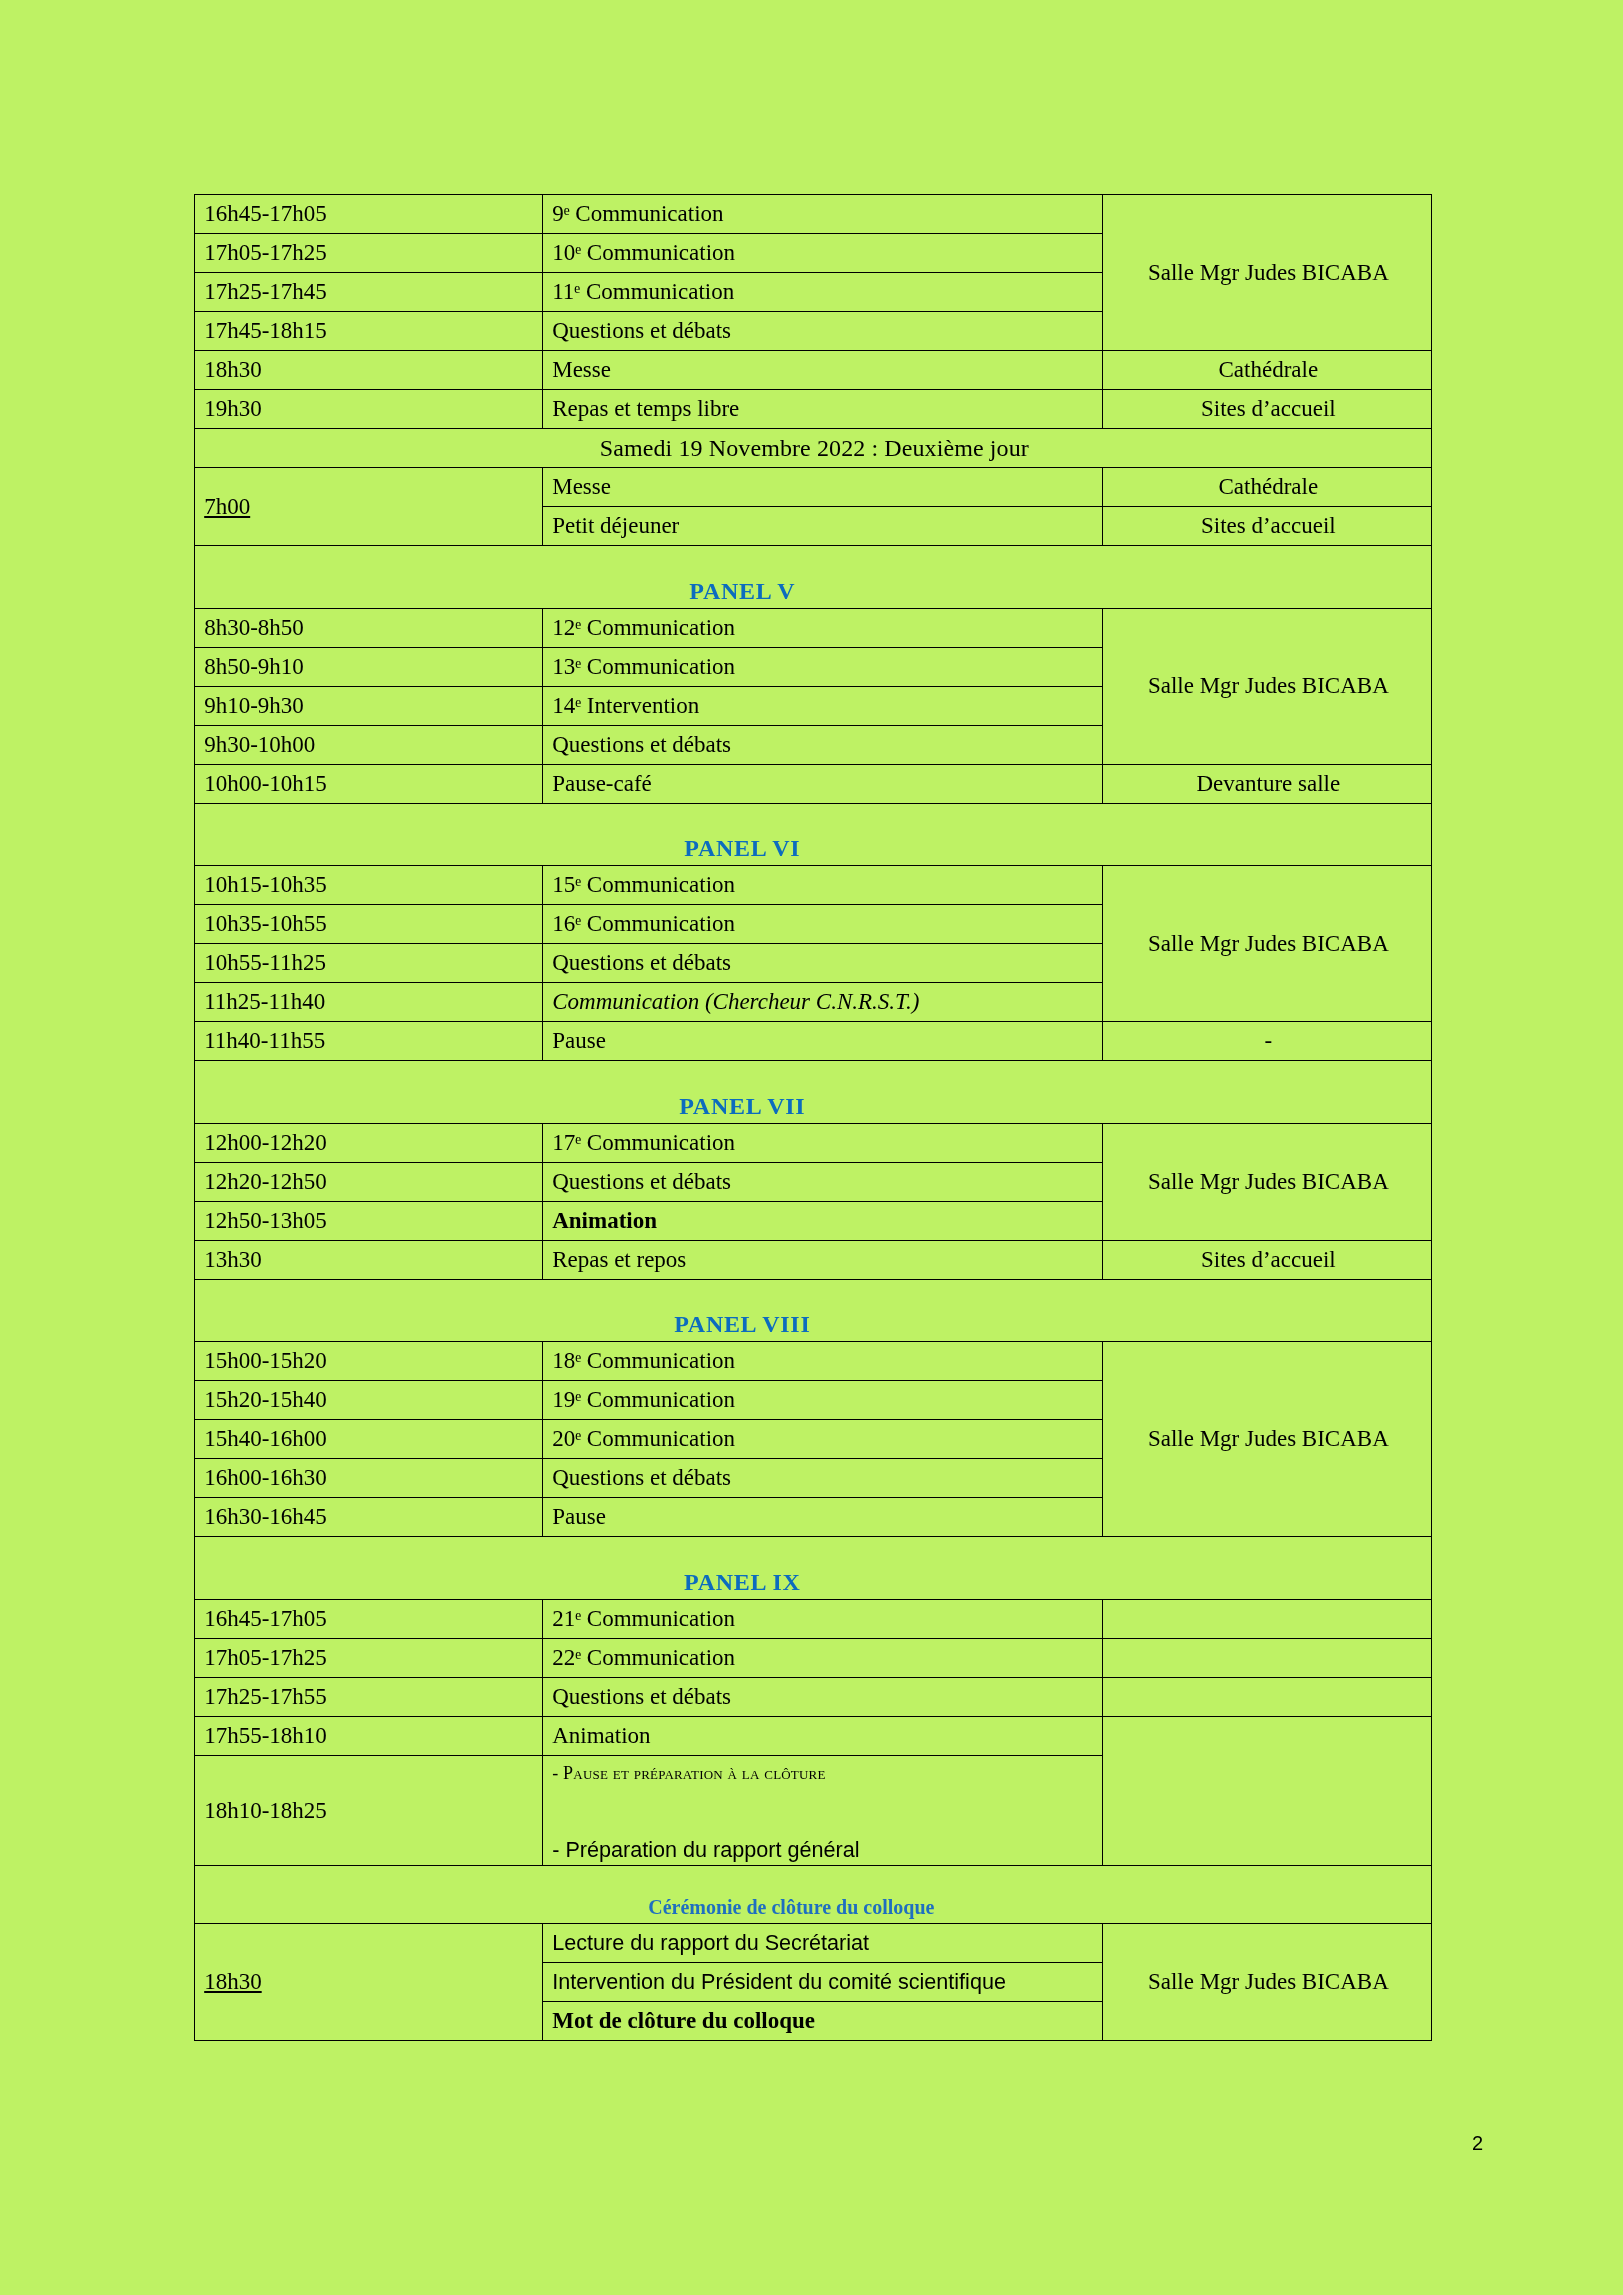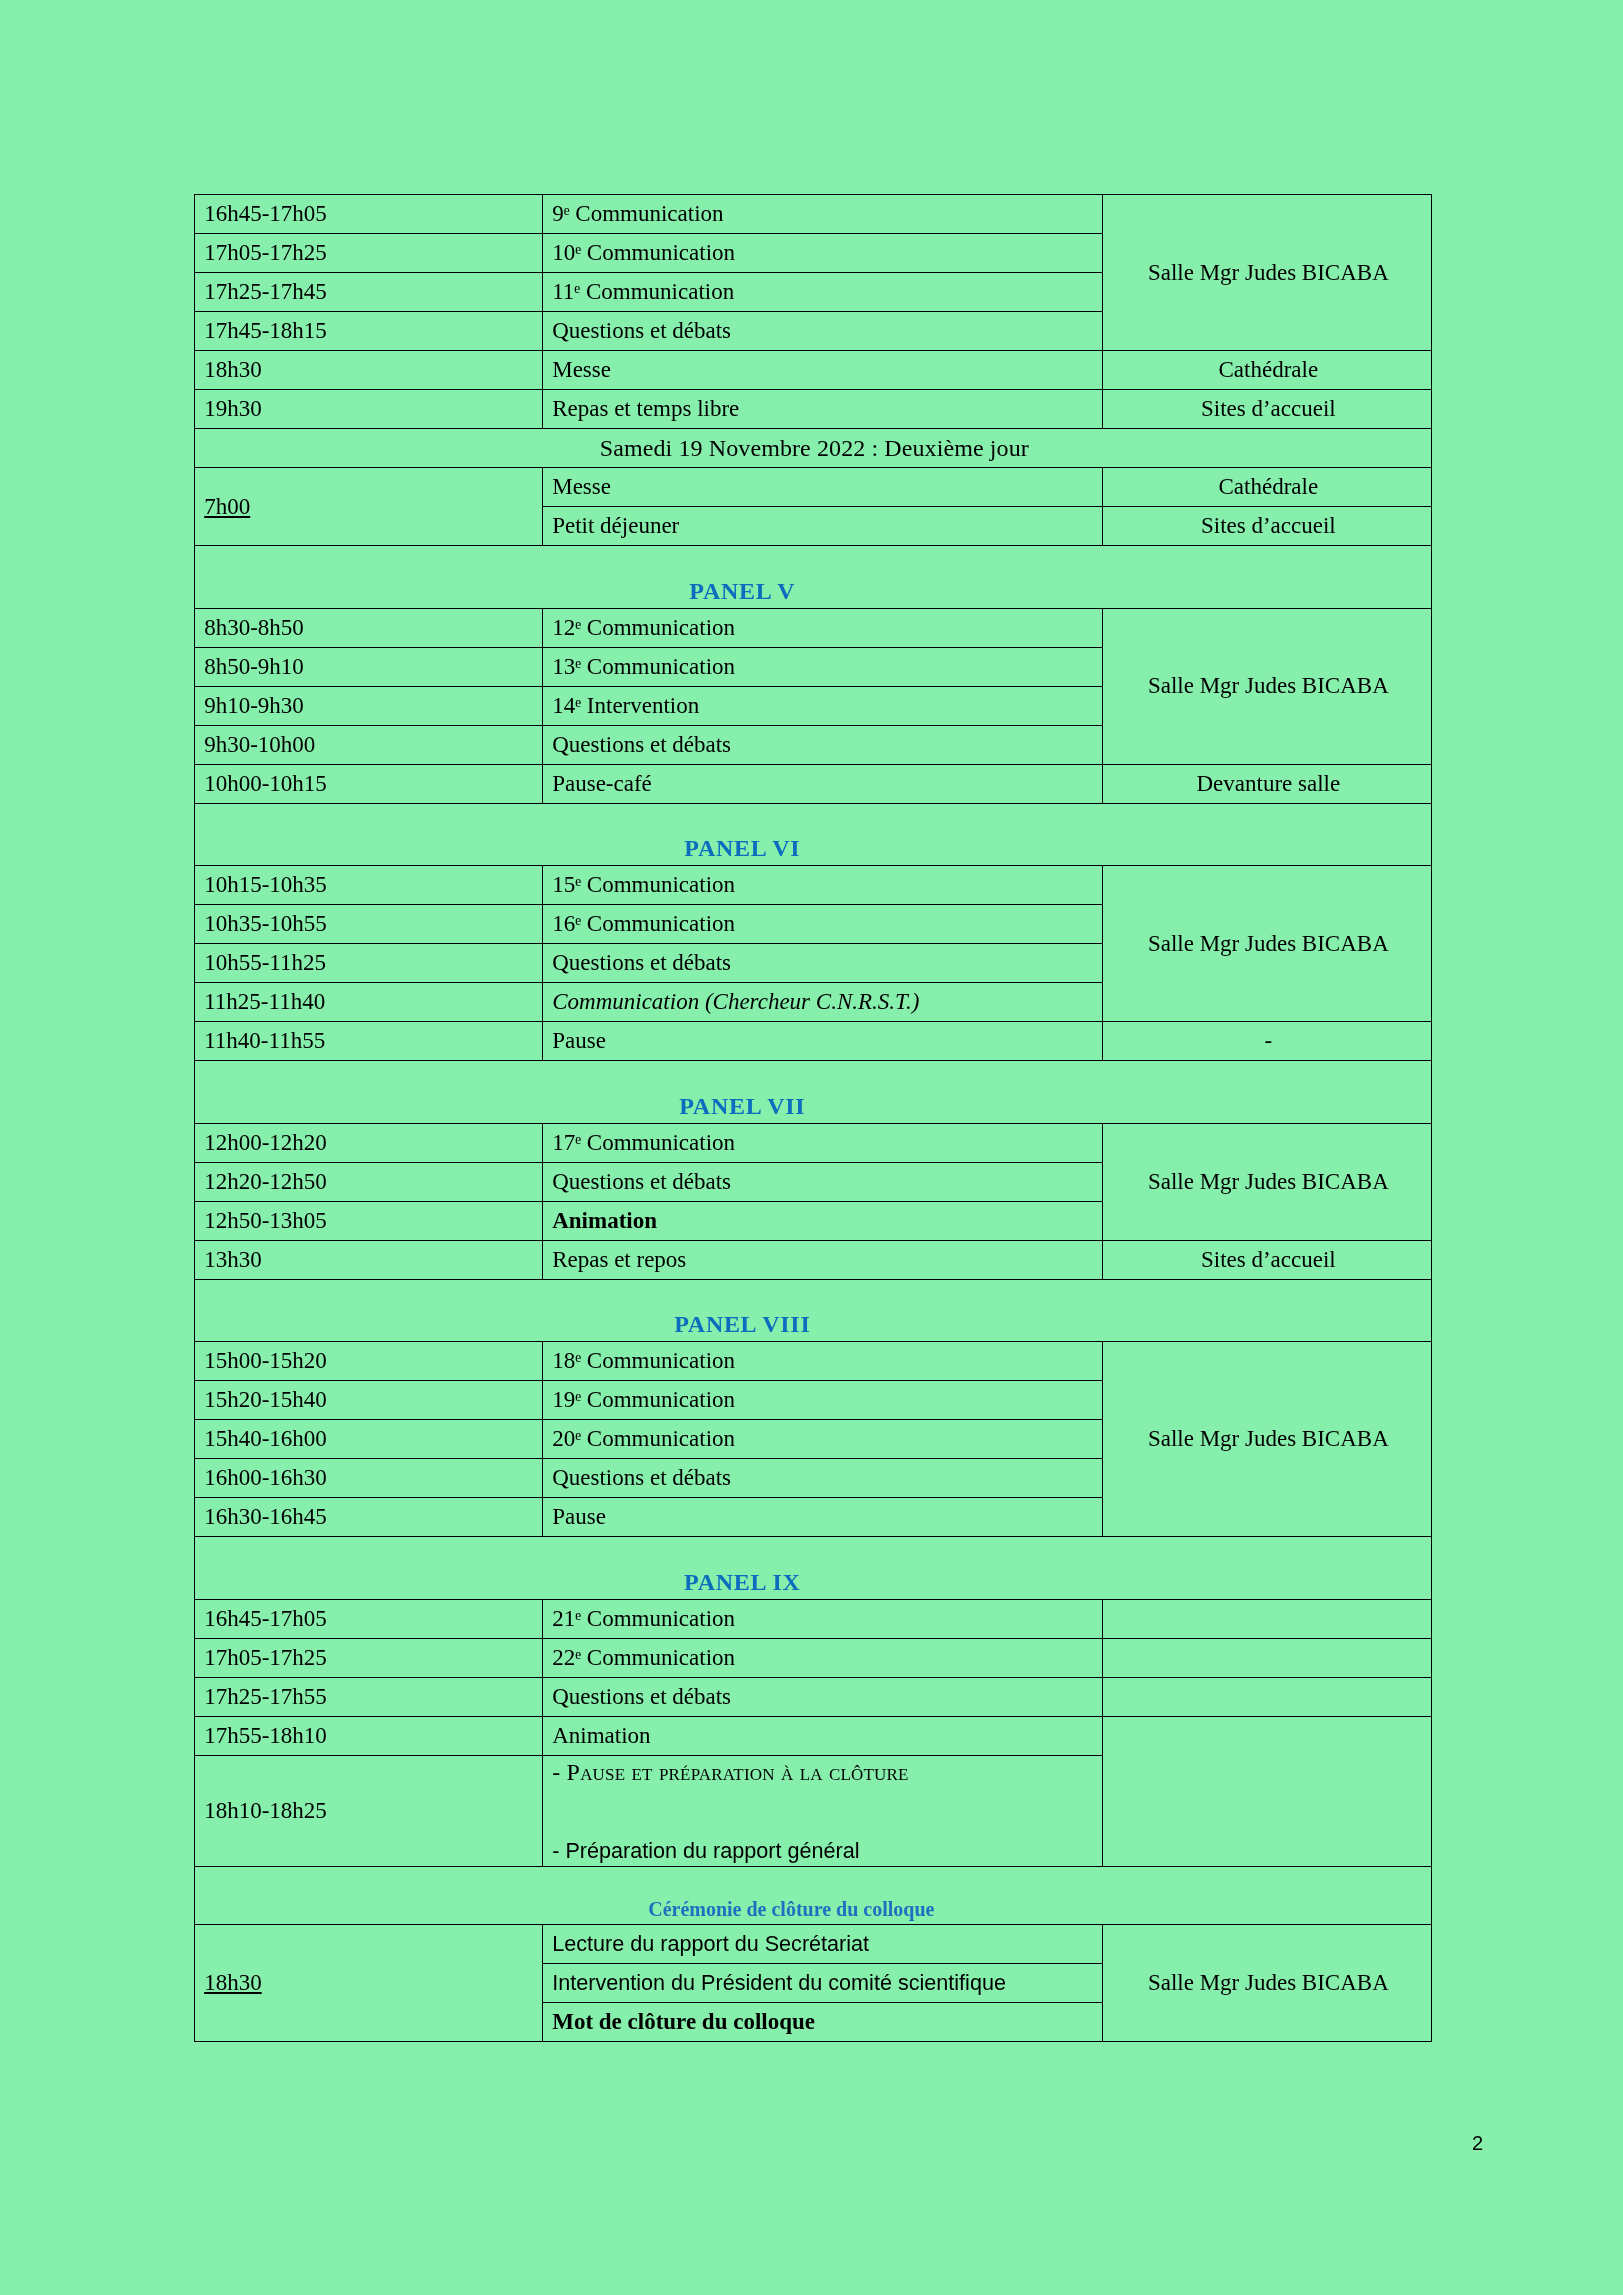--- a/index.html
+++ b/index.html
@@ -4,21 +4,21 @@
 <style>
   html, body {
     margin: 0;
     padding: 0;
     background: #ffffff;
   }
   .page {
     position: relative;
     width: 1623px;
     height: 2295px;
-    background: #86efac;
+    background: #bef264;
     box-sizing: border-box;
     font-family: "Liberation Serif", "DejaVu Serif", serif;
     overflow: hidden;
   }
 
   .sheet {
     position: absolute;
     left: 194px;
     top: 194px;
     width: 1236px;
@@ -75,21 +75,21 @@
   }
 
   
   .sans {
     font-family: "Liberation Sans", "DejaVu Sans", sans-serif;
     font-size: 21.6px;
   }
   .smallcaps {
     font-family: "Liberation Serif", "DejaVu Serif", serif;
     font-variant: small-caps;
-    font-size: 24px;
+    font-size: 18px;
     letter-spacing: 0.2px;
   }
 
   .tall-cell { height: 110px; vertical-align: top; padding-top: 7.9px; }
   .tall-cell .line2 { display: block; margin-top: 52px; }
 
   
   .closing-row td { height: 131px; }
   .closing-title {
     display: block;

